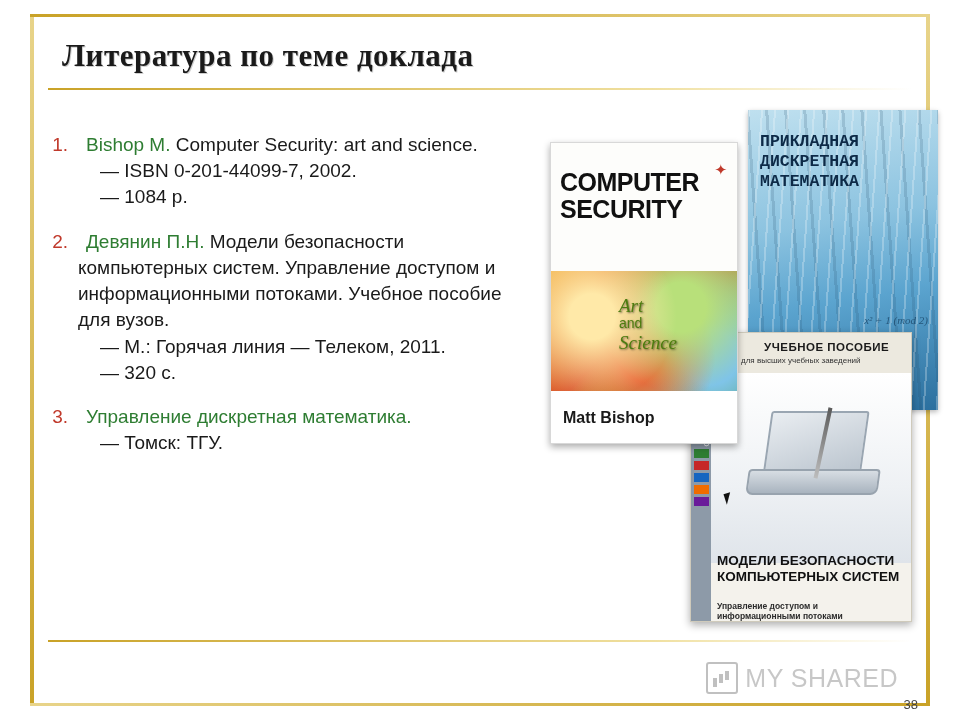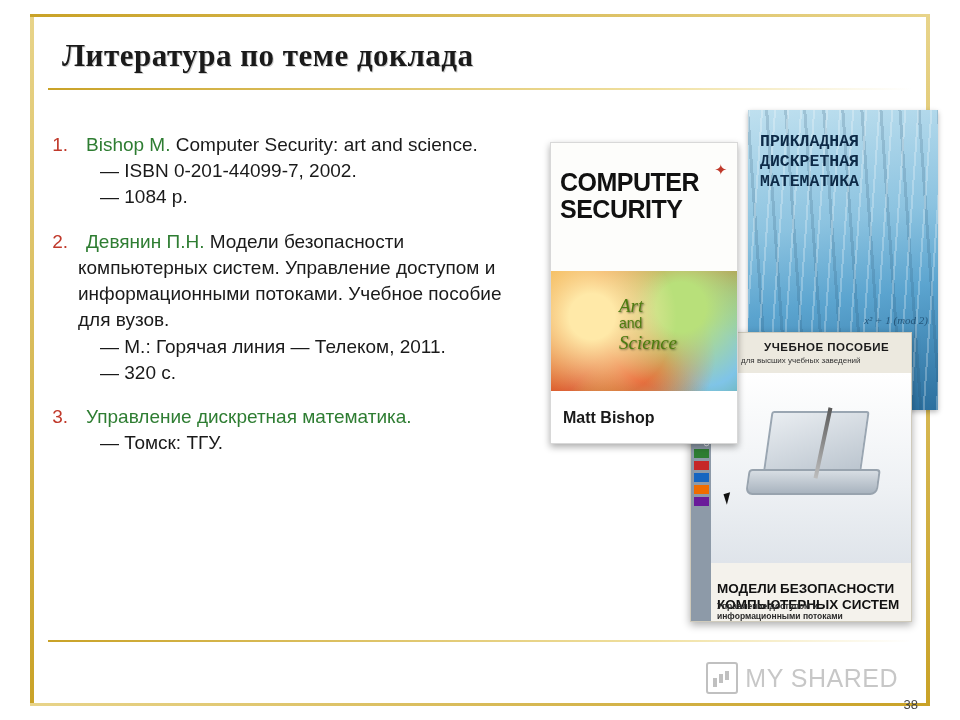--- a/index.html
+++ b/index.html
@@ -370,21 +370,21 @@
     width: 0;
     height: 0;
     border-left: 7px solid #111;
     border-bottom: 11px solid transparent;
     transform: rotate(-18deg);
   }
   .book-mb .mb-title {
     position: absolute;
     left: 26px;
     right: 8px;
-    top: 248px;
+    top: 220px;
     font-size: 13.5px;
     font-weight: bold;
     line-height: 1.2;
     color: #111111;
   }
   .book-mb .mb-sub {
     position: absolute;
     left: 26px;
     right: 8px;
     top: 268px;

